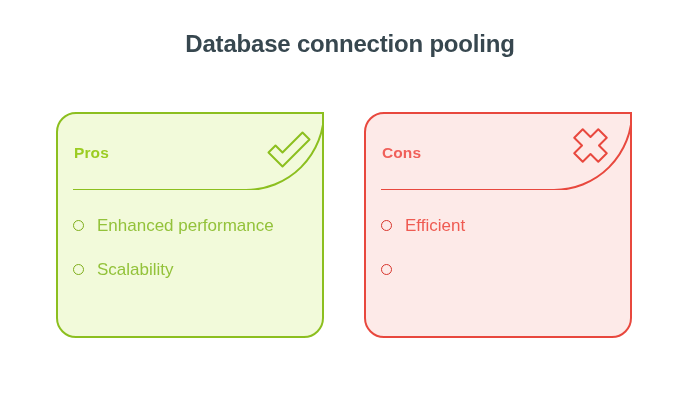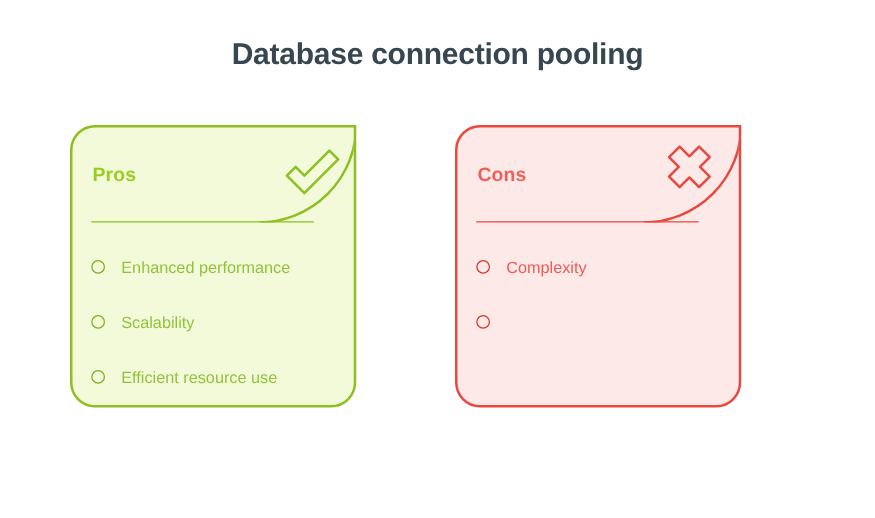--- a/index.html
+++ b/index.html
@@ -30,22 +30,22 @@
   .cards-row {
     position: absolute;
     top: 96px;
     left: 0;
     width: 700px;
     height: 230px;
   }
 
   .card {
     position: absolute;
-    top: 4px;
-    width: 229px;
+    top: 16px;
+    width: 268px;
     height: 226px;
     box-sizing: border-box;
     border-width: 2px;
     border-style: solid;
     border-radius: 20px 0 20px 20px;
     overflow: hidden;
   }
   .card-pros { left: 56px; }
   .card-cons { left: 364px; }
 
@@ -98,21 +98,21 @@
     flex: 0 0 auto;
     width: 9px;
     height: 9px;
     border-width: 1.7px;
     border-style: solid;
     border-radius: 50%;
     margin-right: 13px;
   }
 
   .item-label {
-    font-size: 13px;
+    font-size: 17px;
     line-height: 1;
     white-space: nowrap;
   }
 
   
   .card-pros {
     background: #f2fada;
     border-color: #8cbf1f;
   }
   .card-pros .card-header { color: #9bcc22; }
@@ -152,24 +152,20 @@
 
     <ul class="card-list">
       <li class="list-item">
         <span class="bullet-ring"></span>
         <span class="item-label">Enhanced performance</span>
       </li>
       <li class="list-item">
         <span class="bullet-ring"></span>
         <span class="item-label">Scalability</span>
       </li>
-      <li class="list-item">
-        <span class="bullet-ring"></span>
-        <span class="item-label">Efficient resource use</span>
-      </li>
     </ul>
   </div>
 
   <div class="card card-cons">
 
     <div class="corner-arc">
       <svg width="78" height="78" viewBox="0 0 78 78">
         <path d="M 0 78 A 78 78 0 0 0 78 0" fill="none" stroke="#e8483e" stroke-width="2"></path>
         <path d="M 30.5 16.5 L 42.5 16.5 L 42.5 27.5 L 53.5 27.5 L 53.5 39.5
                  L 42.5 39.5 L 42.5 50.5 L 30.5 50.5 L 30.5 39.5 L 19.5 39.5
@@ -177,21 +173,21 @@
       </svg>
     </div>
 
     <div class="card-header">Cons</div>
 
     <div class="card-divider"></div>
 
     <ul class="card-list">
       <li class="list-item">
         <span class="bullet-ring"></span>
-        <span class="item-label">Complexity</span>
+        <span class="item-label">Efficient</span>
       </li>
       <li class="list-item">
         <span class="bullet-ring"></span>
       </li>
     </ul>
   </div>
 
 </div>
 
 </body></html>

